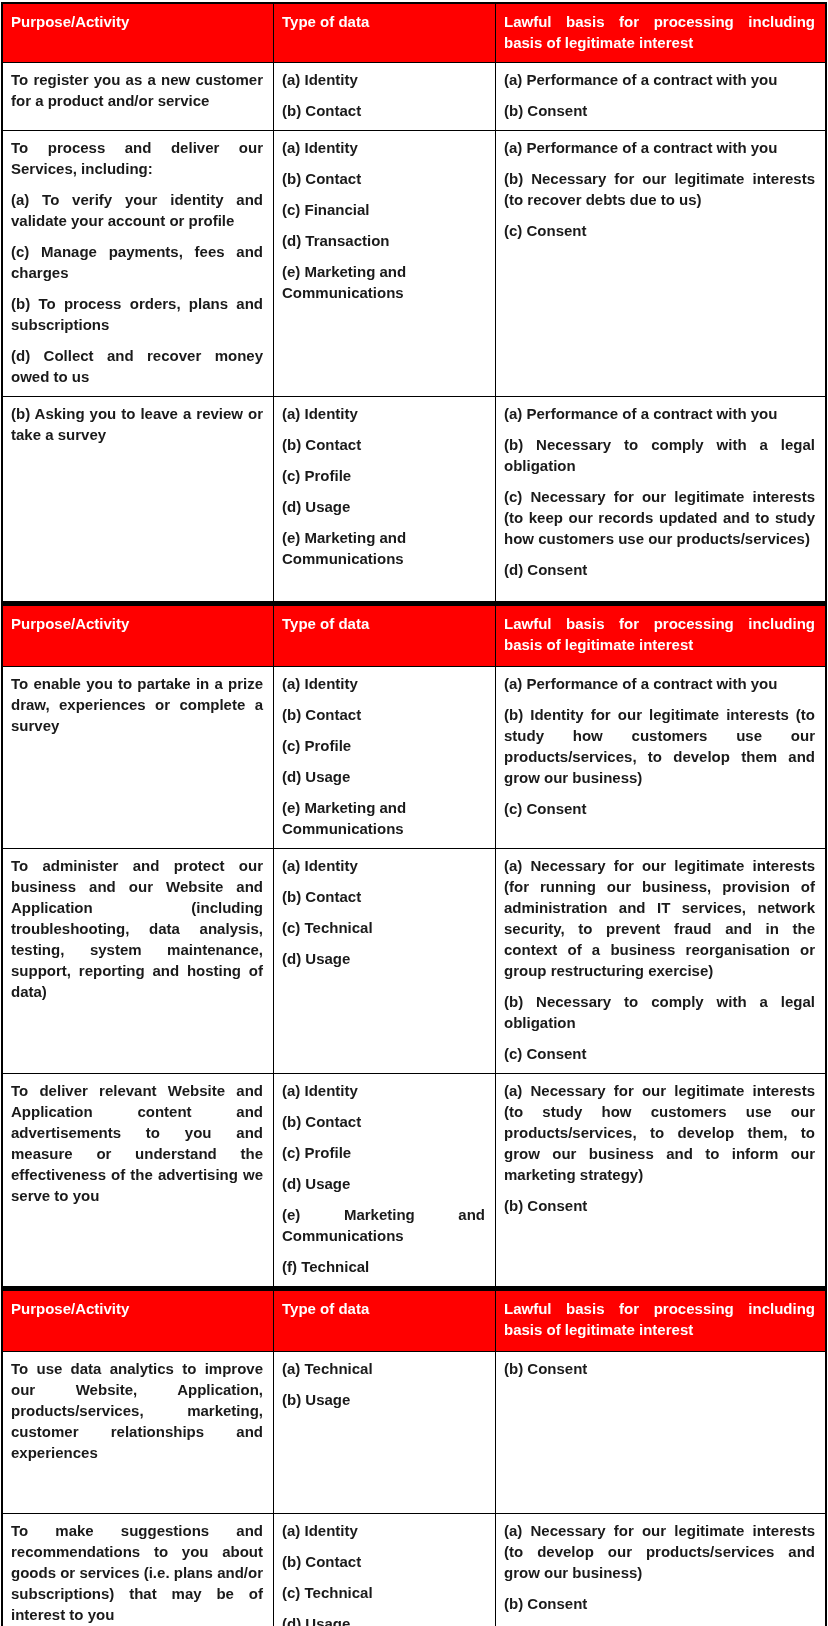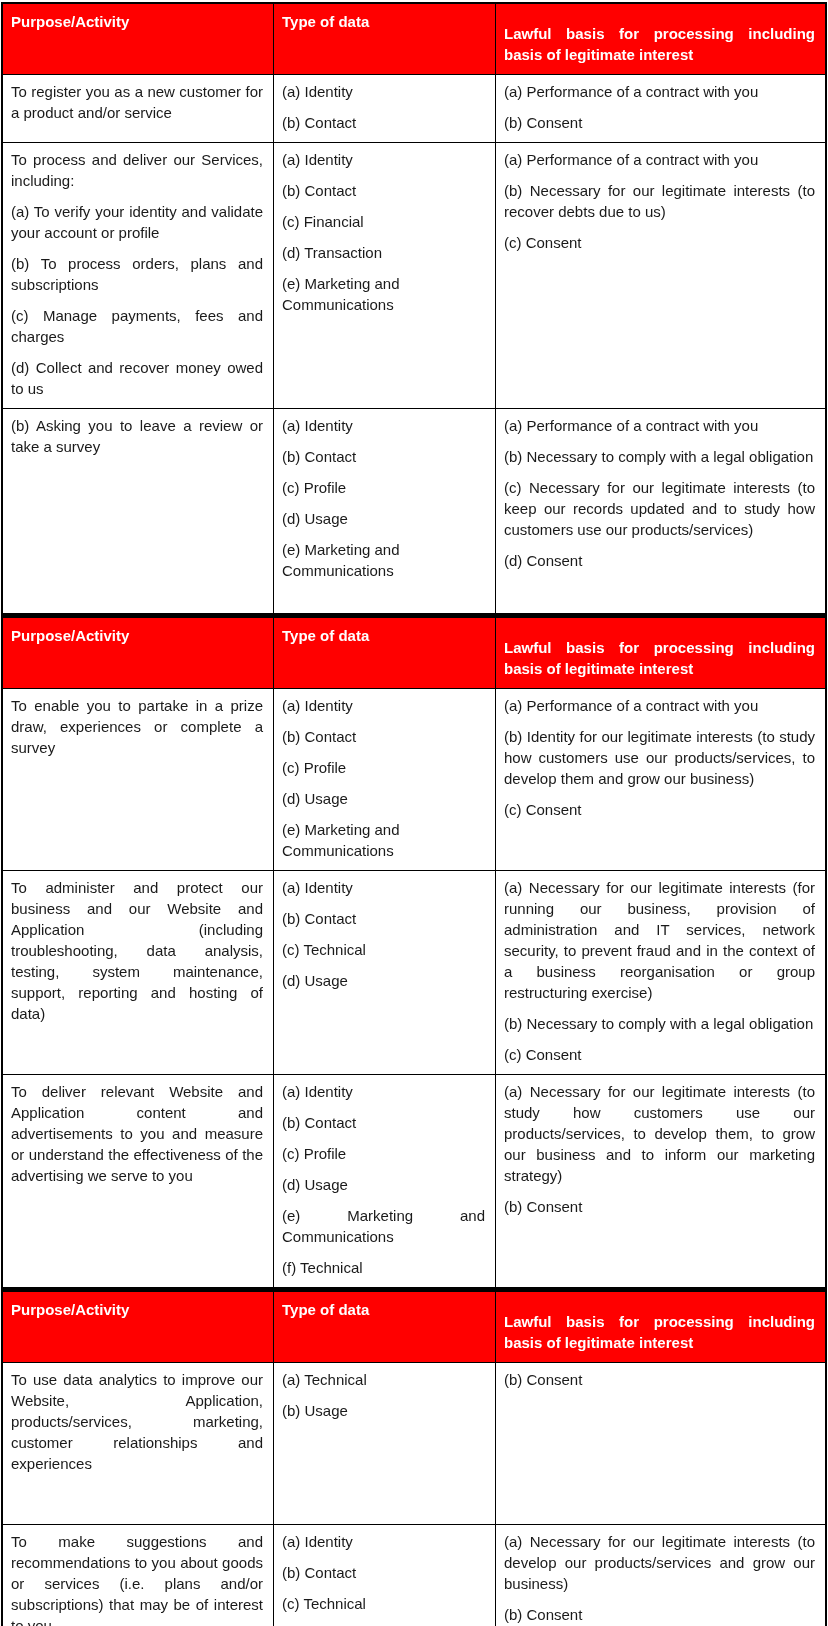--- a/index.html
+++ b/index.html
@@ -6,30 +6,30 @@
     --header-bg:#ff0000;
     --header-text:#ffffff;
     --body-text:#1a1a1a;
     --border:#000000;
   }
   html,body{margin:0;padding:0;background:#ffffff;}
   body{font-family:"Liberation Sans", sans-serif;color:var(--body-text);}
   .doc{width:828px;box-sizing:border-box;padding:2px 1px;}
   .tbl-section{border:2px solid var(--border);box-sizing:border-box;}
   .tbl-section + .tbl-section{border-top-width:3px;margin-top:0;}
-  .row{display:grid;grid-template-columns:270px 222px 1fr;box-sizing:border-box;}
+  .row{display:grid;grid-template-columns:270px 222px 1fr;box-sizing:border-box;font-weight:bold;}
   .body-row + .body-row, .body-row + .header-row, .header-row + .body-row{border-top:1px solid var(--border);}
   .cell{box-sizing:border-box;padding:6px 10px 5px 8px;overflow:hidden;}
   .cell + .cell{border-left:1px solid var(--border);}
   .header-row{background:var(--header-bg);color:var(--header-text);font-weight:bold;min-height:58px;}
   .header-row .cell{padding-top:7px;}
   p{margin:0 0 10px 0;font-size:15px;line-height:21px;text-align:justify;}
   .cell p:last-child{margin-bottom:4px;}
   .hcell p{text-align:left;margin-bottom:0;}
-  .hcell.col2 p{text-align:justify;margin-top:12px;}
+  .hcell.col2 p{text-align:justify;}
   .cell-type p{text-align:left;}
   .cell-type.justified p{text-align:justify;}
   
   .r-0{min-height:60px}
   .r-1{min-height:250px}
   .r-2{min-height:205px}
   .r-3{min-height:162px}
   .r-4{min-height:200px}
   .r-5{min-height:198px}
   .r-6{min-height:162px}
@@ -63,22 +63,22 @@
           </div>
           <div class="cell cell-lawful">
             <p>(a) Performance of a contract with you</p>
             <p>(b) Consent</p>
           </div>
         </div>
         <div class="row body-row r-1">
           <div class="cell cell-purpose">
             <p>To process and deliver our Services, including:</p>
             <p>(a) To verify your identity and validate your account or profile</p>
+            <p>(c) Manage payments, fees and charges</p>
             <p>(b) To process orders, plans and subscriptions</p>
-            <p>(c) Manage payments, fees and charges</p>
             <p>(d) Collect and recover money owed to us</p>
           </div>
           <div class="cell cell-type">
             <p>(a) Identity</p>
             <p>(b) Contact</p>
             <p>(c) Financial</p>
             <p>(d) Transaction</p>
             <p>(e) Marketing and Communications</p>
           </div>
           <div class="cell cell-lawful">

